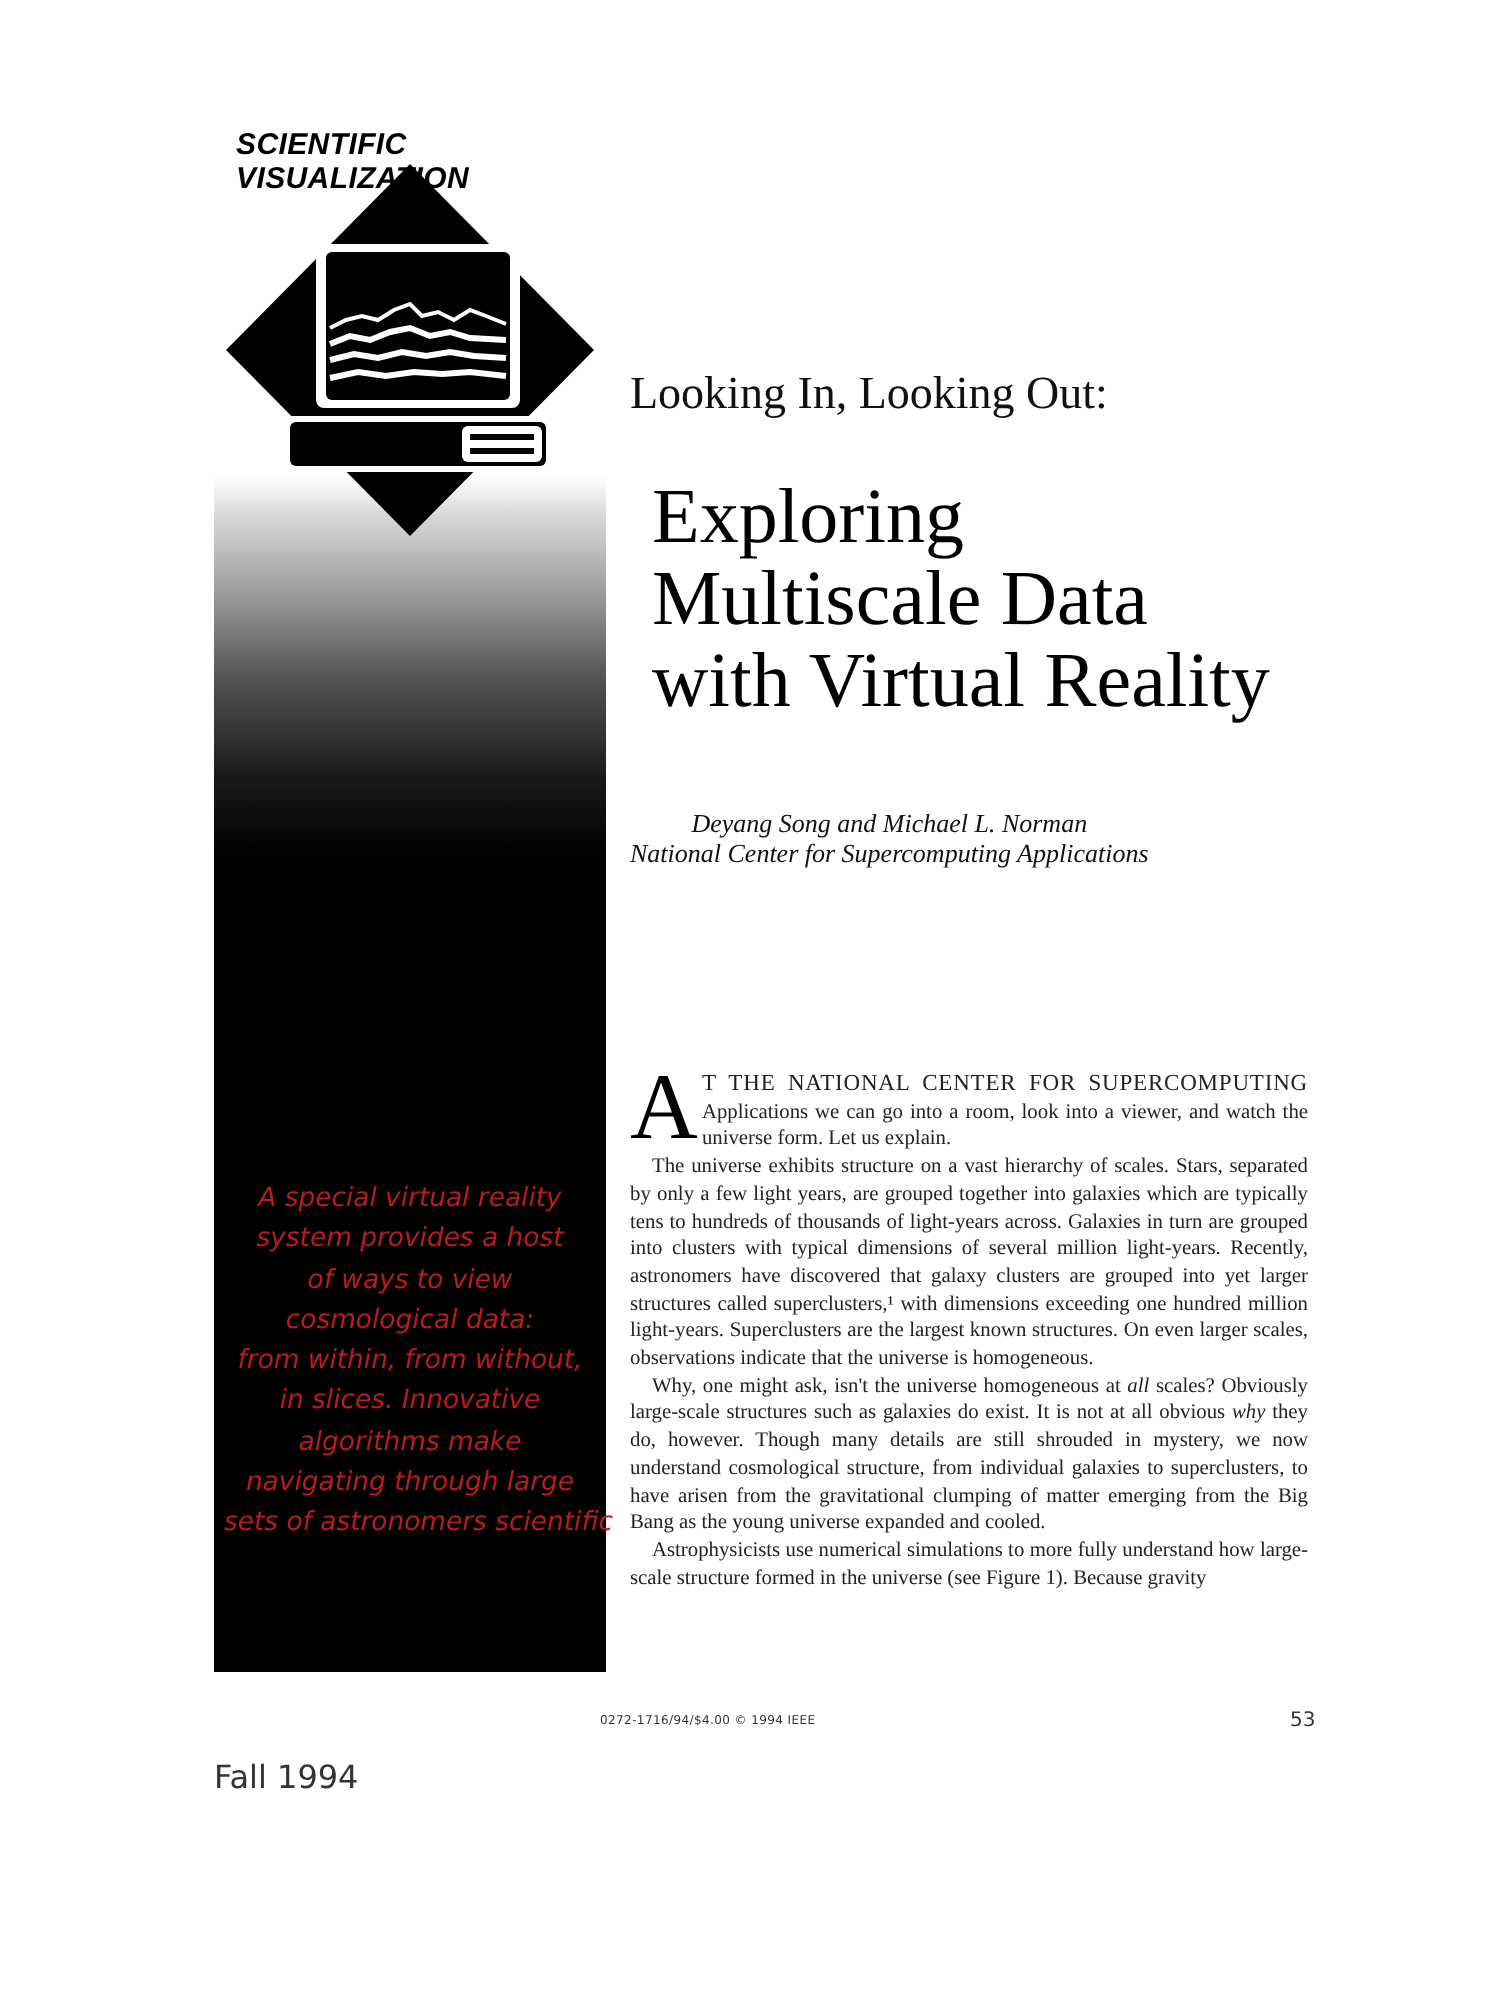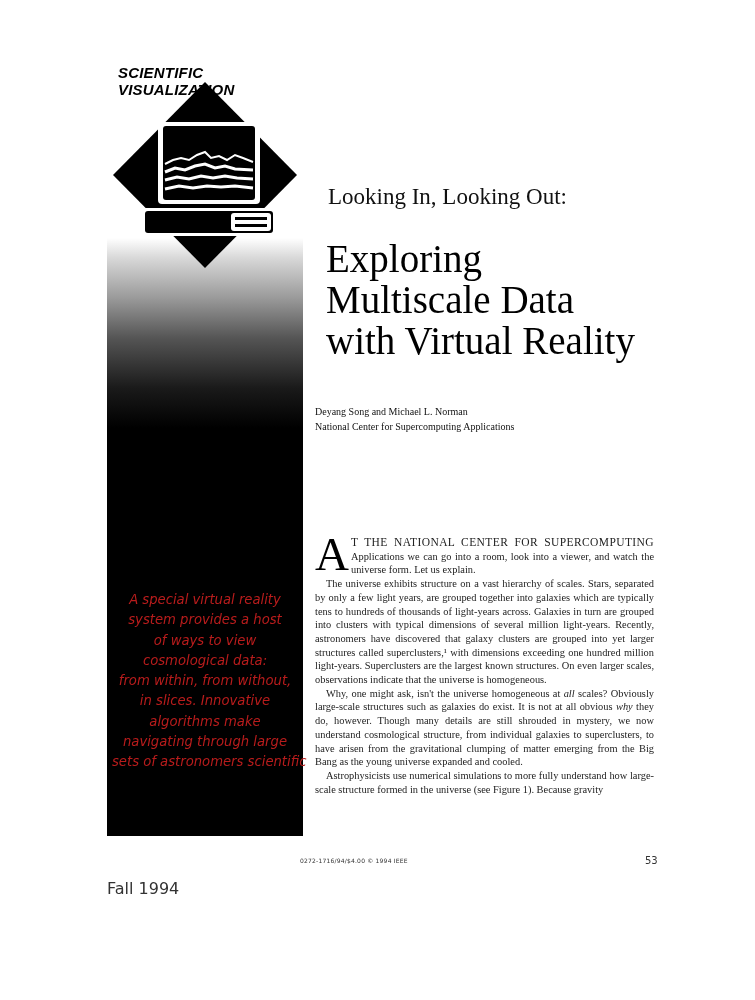--- a/index.html
+++ b/index.html
@@ -20,31 +20,31 @@
       position: absolute; left: 107px; top: 80px; width: 196px; height: 200px;
     }
     .sidebar-blurb {
       position: absolute; left: 112px; top: 590px; width: 186px; text-align: center;
       font-family: "DejaVu Sans", sans-serif; font-style: italic; color: #b91c1c;
       font-size: 13.2px; line-height: 20.3px;
     }
     .sidebar-blurb span { display: block; white-space: nowrap; }
     .kicker {
       position: absolute; left: 315px; top: 184px;
-      font-size: 23px; font-family: "Liberation Serif", serif; color: #111; margin-left: 13px;
+      font-size: 23px; font-family: "Liberation Serif", serif; color: #111;
     }
     .title {
       position: absolute; left: 314px; top: 226px;
       font-size: 39px; line-height: 41px; font-family: "Liberation Serif", serif; color: #000;
       font-weight: normal;
     }
     .title span { display: block; white-space: nowrap; }
     .authors {
       position: absolute; left: 315px; top: 404px;
-      font-size: 10px; line-height: 15px; color: #111;
+      font-style: italic; font-size: 13px; line-height: 15px; color: #111; text-align: center;
     }
     .authors span { display: block; }
     .body {
       position: absolute; left: 315px; top: 536px; width: 339px;
       font-size: 10.4px; line-height: 13.7px; text-align: justify; color: #222;
     }
     .body p { margin: 0; text-indent: 11px; }
     .body p.first { text-indent: 0; }
     .dropcap {
       float: left; font-size: 47px; line-height: 36px; margin: 0 2px -4px 0; color: #000;

